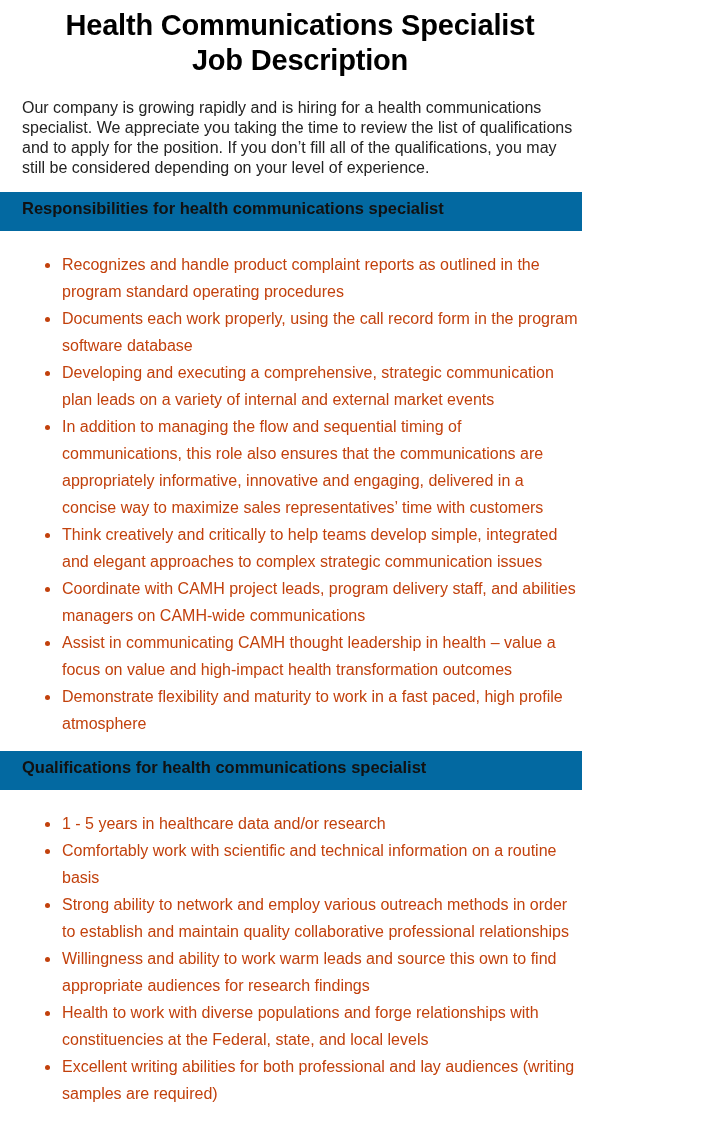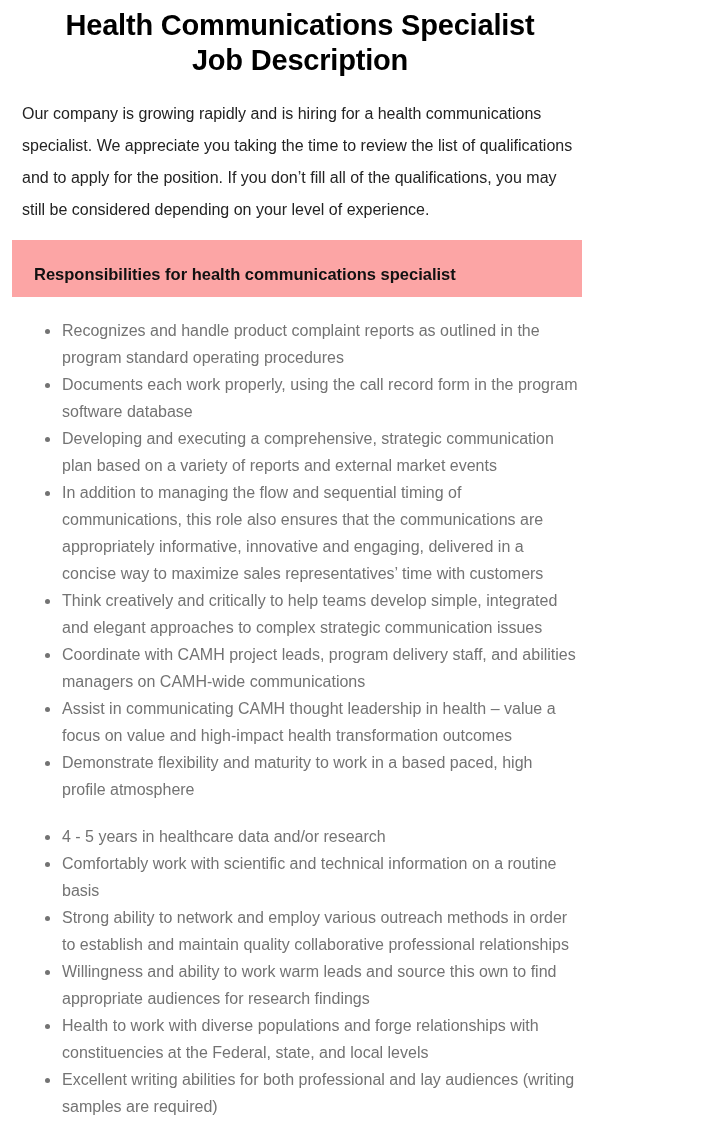--- a/index.html
+++ b/index.html
@@ -19,69 +19,72 @@
     line-height: 35px;
     font-weight: 700;
     text-align: center;
     color: #000000;
     letter-spacing: -0.2px;
   }
   .intro {
     margin: 20px 0 0 0;
     padding: 0 22px;
     font-size: 16px;
-    line-height: 32px;
+    line-height: 20px;
     color: #232323;
   }
   .section-header {
-    margin: 14px 18px 0 12px;
-    background: #fca5a5;
-    padding: 24px 10px 13px 22px;
+    margin: 14px 18px 0 0;
+    background: #0369a1;
+    padding: 6px 10px 13px 22px;
     font-size: 16.5px;
     line-height: 20px;
     font-weight: 700;
     color: #111111;
   }
   .bullet-list {
     margin: 20px 0 0 0;
     padding: 0 20px 0 61px;
     list-style: disc outside;
     font-size: 16px;
     line-height: 27px;
-    color: #737373;
+    color: #c2410c;
   }
   .bullet-list li { margin: 0; padding-left: 1px; }
 </style>
 </head>
 <body>
 
 <div class="page">
 
   <h1 class="title">Health Communications Specialist Job Description</h1>
 
   <p class="intro">Our company is growing rapidly and is hiring for a health communications specialist. We appreciate you taking the time to review the list of qualifications and to apply for the position. If you don’t fill all of the qualifications, you may still be considered depending on your level of experience.</p>
 
   <div class="section-header">
     <span>Responsibilities for health communications specialist</span>
   </div>
 
   <ul class="bullet-list">
     <li>Recognizes and handle product complaint reports as outlined in the program standard operating procedures</li>
     <li>Documents each work properly, using the call record form in the program software database</li>
-    <li>Developing and executing a comprehensive, strategic communication plan based on a variety of reports and external market events</li>
+    <li>Developing and executing a comprehensive, strategic communication plan leads on a variety of internal and external market events</li>
     <li>In addition to managing the flow and sequential timing of communications, this role also ensures that the communications are appropriately informative, innovative and engaging, delivered in a concise way to maximize sales representatives’ time with customers</li>
     <li>Think creatively and critically to help teams develop simple, integrated and elegant approaches to complex strategic communication issues</li>
     <li>Coordinate with CAMH project leads, program delivery staff, and abilities managers on CAMH-wide communications</li>
     <li>Assist in communicating CAMH thought leadership in health – value a focus on value and high-impact health transformation outcomes</li>
-    <li>Demonstrate flexibility and maturity to work in a based paced, high profile atmosphere</li>
+    <li>Demonstrate flexibility and maturity to work in a fast paced, high profile atmosphere</li>
   </ul>
 
+  <div class="section-header">
+    <span>Qualifications for health communications specialist</span>
+  </div>
 
   <ul class="bullet-list">
-    <li>4 - 5 years in healthcare data and/or research</li>
+    <li>1 - 5 years in healthcare data and/or research</li>
     <li>Comfortably work with scientific and technical information on a routine basis</li>
     <li>Strong ability to network and employ various outreach methods in order to establish and maintain quality collaborative professional relationships</li>
     <li>Willingness and ability to work warm leads and source this own to find appropriate audiences for research findings</li>
     <li>Health to work with diverse populations and forge relationships with constituencies at the Federal, state, and local levels</li>
     <li>Excellent writing abilities for both professional and lay audiences (writing samples are required)</li>
   </ul>
 
 </div>
 
 </body></html>

